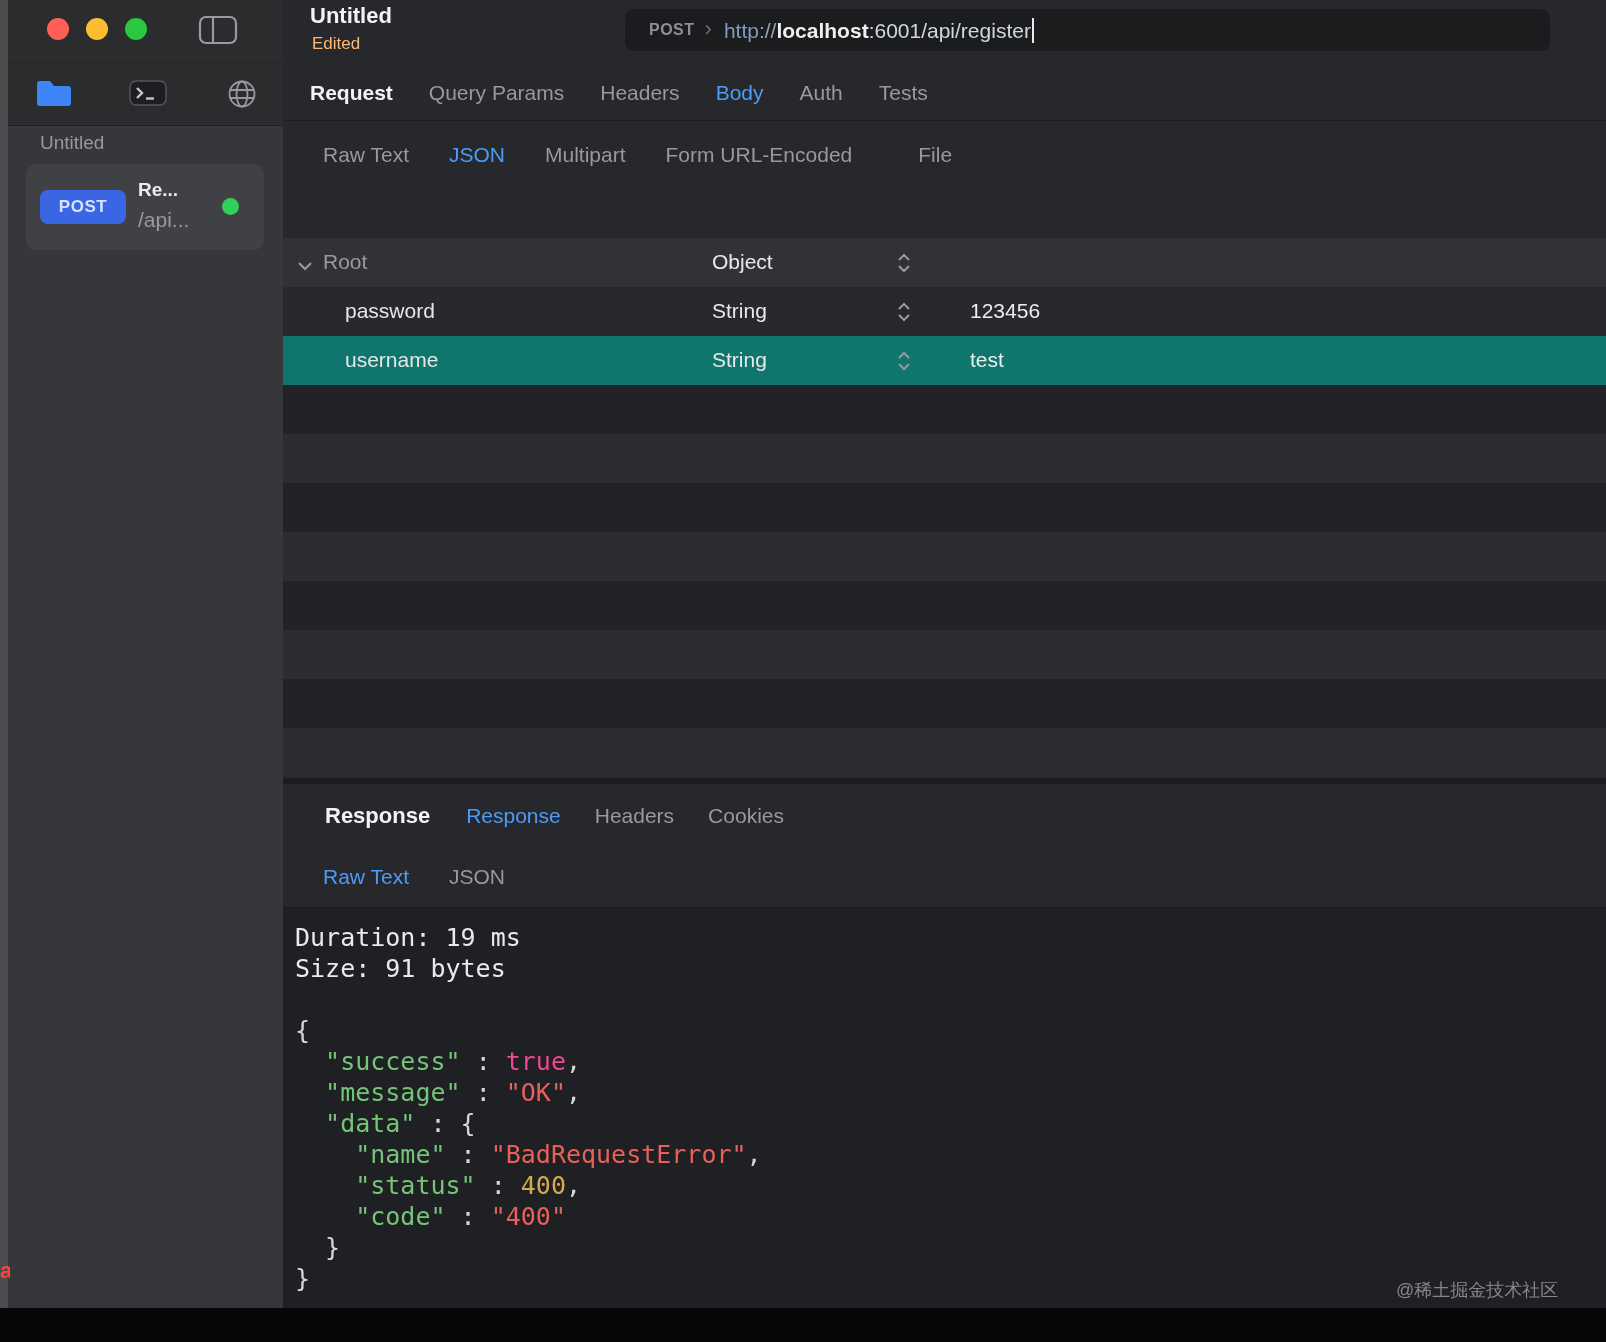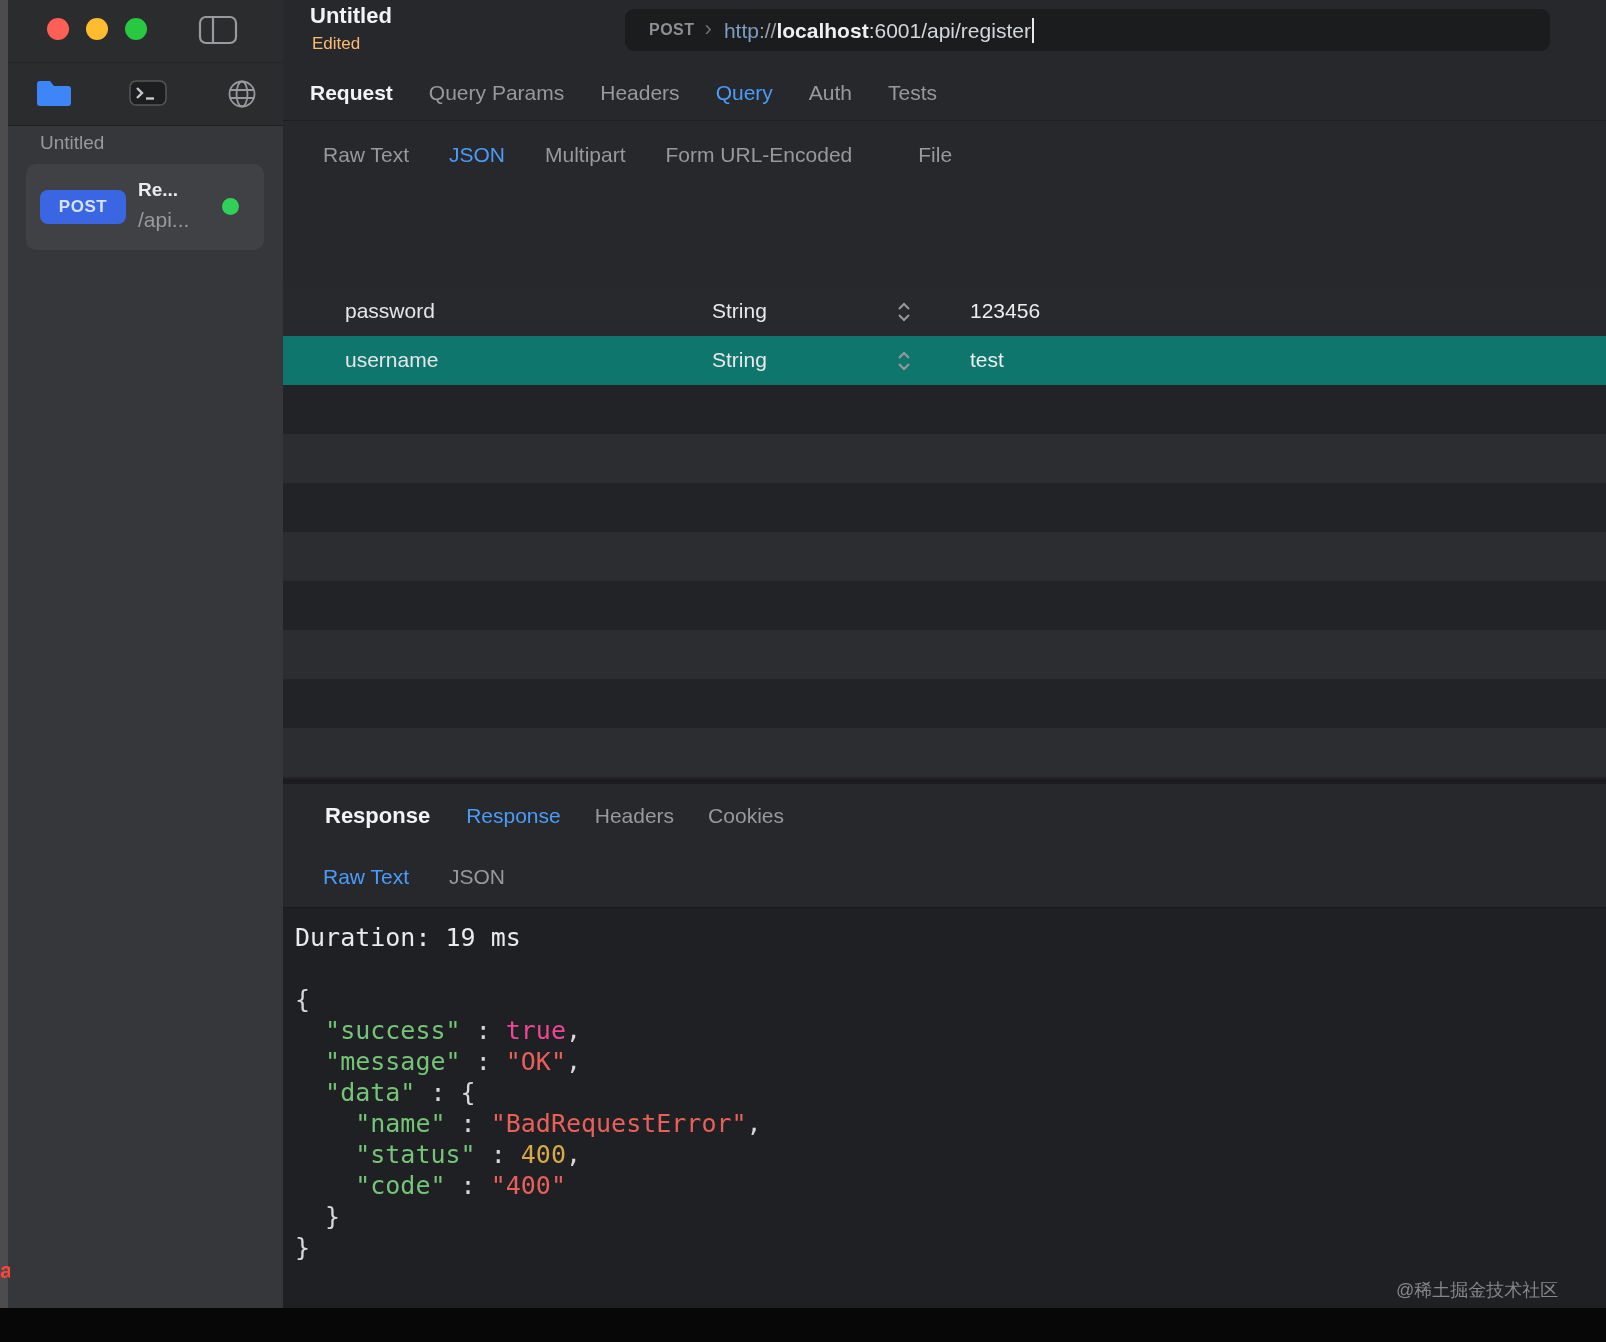--- a/index.html
+++ b/index.html
@@ -151,35 +151,51 @@
     <div class="url-bar">
       <span class="url-method">POST</span>
       <span class="url-chev">›</span>
       <span class="url-text"><span class="u-scheme">http</span><span class="u-sep">://</span><span class="u-host">localhost</span><span class="u-rest">:6001/api/register</span><span class="caret"></span></span>
     </div>
 
     <nav class="req-tabs">
       <span class="tab section">Request</span>
       <span class="tab">Query Params</span>
       <span class="tab">Headers</span>
-      <span class="tab active">Query</span>
+      <span class="tab active">Body</span>
       <span class="tab">Auth</span>
       <span class="tab">Tests</span>
     </nav>
     <div class="hdiv" style="top:120px"></div>
 
     <nav class="body-tabs">
       <span class="tab">Raw Text</span>
       <span class="tab active">JSON</span>
       <span class="tab">Multipart</span>
       <span class="tab">Form URL-Encoded</span>
       <span class="tab" style="margin-left:26px">File</span>
     </nav>
 
 
+    <div class="kv-row row-root">
+      <span class="row-chevron">
+        <svg width="18" height="12" viewBox="0 0 18 12" fill="none" stroke="#98989d" stroke-width="2.2">
+          <path d="M3 3 l6 6 l6-6"></path>
+        </svg>
+      </span>
+      <span class="cell-key root">Root</span>
+      <span class="cell-type">Object</span>
+      <span class="stepper">
+        <svg width="16" height="24" viewBox="0 0 16 24" fill="none" stroke="#98989d" stroke-width="2">
+          <path d="M3 9 l5-5 l5 5"></path>
+            <path d="M3 15 l5 5 l5-5"></path>
+        </svg>
+      </span>
+      <span class="cell-value"></span>
+    </div>
 
     <div class="kv-row row-1">
       <span class="cell-key">password</span>
       <span class="cell-type">String</span>
       <span class="stepper">
         <svg width="16" height="24" viewBox="0 0 16 24" fill="none" stroke="#98989d" stroke-width="2">
           <path d="M3 9 l5-5 l5 5"></path>
             <path d="M3 15 l5 5 l5-5"></path>
         </svg>
       </span>
@@ -218,20 +234,21 @@
       <span class="tab">Cookies</span>
     </nav>
     <nav class="resp-subtabs">
       <span class="tab active">Raw Text</span>
       <span class="tab">JSON</span>
     </nav>
 
     <div class="code-area">
       <div>
           <div class="code-line"><span style="color: rgb(234, 234, 236);">Duration: 19 ms</span></div>
+          <div class="code-line"><span style="color: rgb(234, 234, 236);">Size: 91 bytes</span></div>
           <div class="code-line">&nbsp;</div>
           <div class="code-line"><span style="color: rgb(216, 216, 218);">{</span></div>
           <div class="code-line"><span style="color: rgb(216, 216, 218);">  </span><span style="color: rgb(117, 196, 120);">"success"</span><span style="color: rgb(216, 216, 218);"> : </span><span style="color: rgb(237, 71, 149);">true</span><span style="color: rgb(216, 216, 218);">,</span></div>
           <div class="code-line"><span style="color: rgb(216, 216, 218);">  </span><span style="color: rgb(117, 196, 120);">"message"</span><span style="color: rgb(216, 216, 218);"> : </span><span style="color: rgb(232, 96, 90);">"OK"</span><span style="color: rgb(216, 216, 218);">,</span></div>
           <div class="code-line"><span style="color: rgb(216, 216, 218);">  </span><span style="color: rgb(117, 196, 120);">"data"</span><span style="color: rgb(216, 216, 218);"> : {</span></div>
           <div class="code-line"><span style="color: rgb(216, 216, 218);">    </span><span style="color: rgb(117, 196, 120);">"name"</span><span style="color: rgb(216, 216, 218);"> : </span><span style="color: rgb(232, 96, 90);">"BadRequestError"</span><span style="color: rgb(216, 216, 218);">,</span></div>
           <div class="code-line"><span style="color: rgb(216, 216, 218);">    </span><span style="color: rgb(117, 196, 120);">"status"</span><span style="color: rgb(216, 216, 218);"> : </span><span style="color: rgb(215, 169, 75);">400</span><span style="color: rgb(216, 216, 218);">,</span></div>
           <div class="code-line"><span style="color: rgb(216, 216, 218);">    </span><span style="color: rgb(117, 196, 120);">"code"</span><span style="color: rgb(216, 216, 218);"> : </span><span style="color: rgb(232, 96, 90);">"400"</span></div>
           <div class="code-line"><span style="color: rgb(216, 216, 218);">  }</span></div>
           <div class="code-line"><span style="color: rgb(216, 216, 218);">}</span></div>

